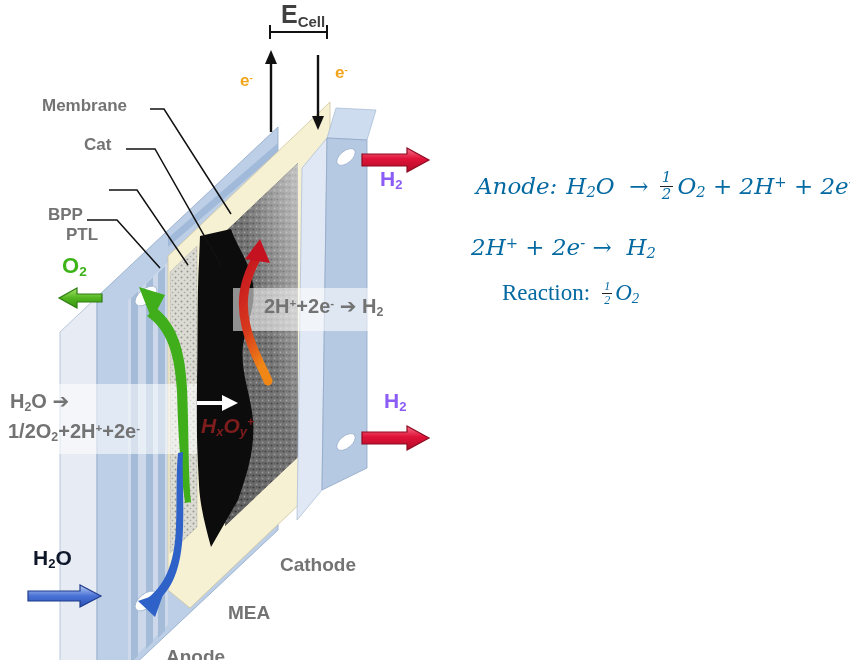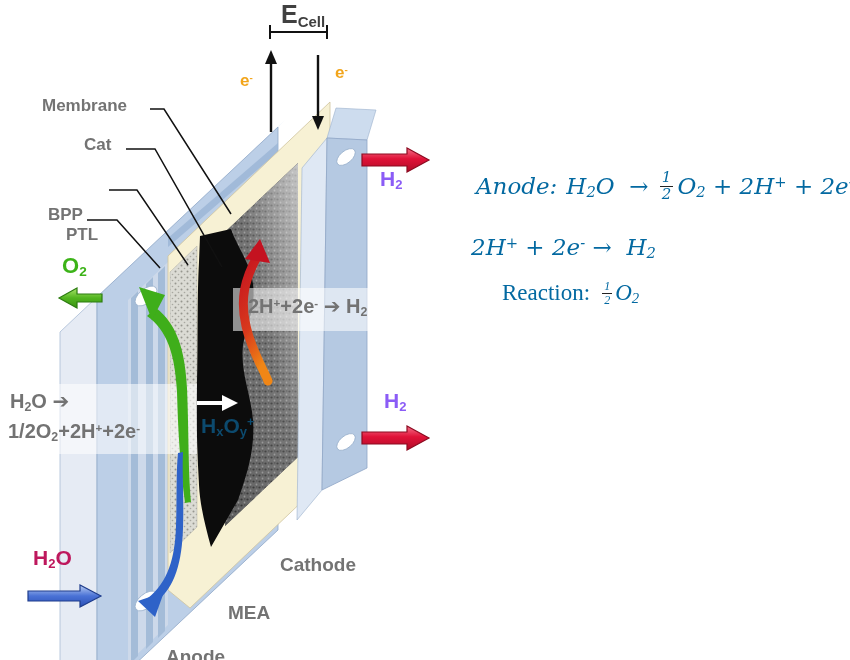--- a/index.html
+++ b/index.html
@@ -8,22 +8,22 @@
   #art{position:absolute;left:0;top:0;z-index:1;}
   .lbl{position:absolute;z-index:3;line-height:1.05;white-space:nowrap;color:#737373;font-weight:bold;}
   .lbl sub{font-size:62%;vertical-align:-0.22em;font-weight:inherit;}
   .lbl sup{font-size:58%;vertical-align:0.55em;font-weight:inherit;}
   .sz17{font-size:17px;} .sz19{font-size:19px;margin-top:41px;} .sz20{font-size:20px;} .sz21{font-size:21px;} .sz22{font-size:22px;}
   .ecell{font-size:25px;font-weight:600;color:#404040;}
   .ecell sub{font-size:60%;vertical-align:-0.28em;}
   .orange{color:#F2A51B;font-size:17px;}
   .green{color:#3CB318;}
   .red{color:#8b5cf6;}
-  .blue{color:#be185d;}
-  .white{color:#0c4a6e;}
+  .blue{color:#0f172a;}
+  .white{color:#7f1d1d;font-style:italic;}
   
   .eq{position:absolute;z-index:3;display:flex;align-items:center;color:#0369a1;
       font-family:"DejaVu Serif","Liberation Serif",serif;font-size:23px;font-style:italic;white-space:pre;margin-left:8px;}
   .eq sub{font-size:64%;vertical-align:-0.2em;}
   .eq sup{font-size:64%;vertical-align:0.5em;}
   .eq .eqlabel{margin-right:9px;}
   .eq .upright{font-style:normal;}
   .frac{display:inline-flex;flex-direction:column;align-items:center;line-height:1.05;
         font-size:15px;margin:0 4px;font-style:italic;}
   .frac .den{border-top:1.4px solid #222;padding:0 2px;}
@@ -169,21 +169,21 @@
   <div class="lbl sz17" style="left:66px;top:178px;margin-top:48px;">PTL</div>
   <div class="lbl sz17" style="left:48px;top:206px;">BPP</div>
 
   <div class="lbl green sz22" style="left:62px;top:254px;">O<sub>2</sub></div>
   <div class="lbl red sz21" style="left:380px;top:168px;">H<sub>2</sub></div>
   <div class="lbl red sz21" style="left:384px;top:390px;">H<sub>2</sub></div>
   <div class="lbl blue sz21" style="left:33px;top:547px;">H<sub>2</sub>O</div>
 
   <div class="lbl sz20" style="left:10px;top:391px;">H<sub>2</sub>O ➔</div>
   <div class="lbl sz20" style="left:8px;top:421px;">1/2O<sub>2</sub>+2H<sup>+</sup>+2e<sup>-</sup></div>
-  <div class="lbl sz20" style="left:248px;top:296px;">2H<sup>+</sup>+2e<sup>-</sup> ➔ H<sub>2</sub></div>
+  <div class="lbl sz20" style="left:264px;top:296px;">2H<sup>+</sup>+2e<sup>-</sup> ➔ H<sub>2</sub></div>
   <div class="lbl white sz21" style="left:201px;top:415px;">H<sub>x</sub>O<sub>y</sub><sup>+</sup></div>
 
   <div class="lbl sz19" style="left:280px;top:514px;">Cathode</div>
   <div class="lbl sz19" style="left:228px;top:562px;">MEA</div>
   <div class="lbl sz19" style="left:166px;top:606px;">Anode</div>
 
   <div class="eq" style="left:468px;top:170px;">
     <span class="eqlabel">Anode:</span>
     <span>H<sub>2</sub>O  → </span>
     <span class="frac">

